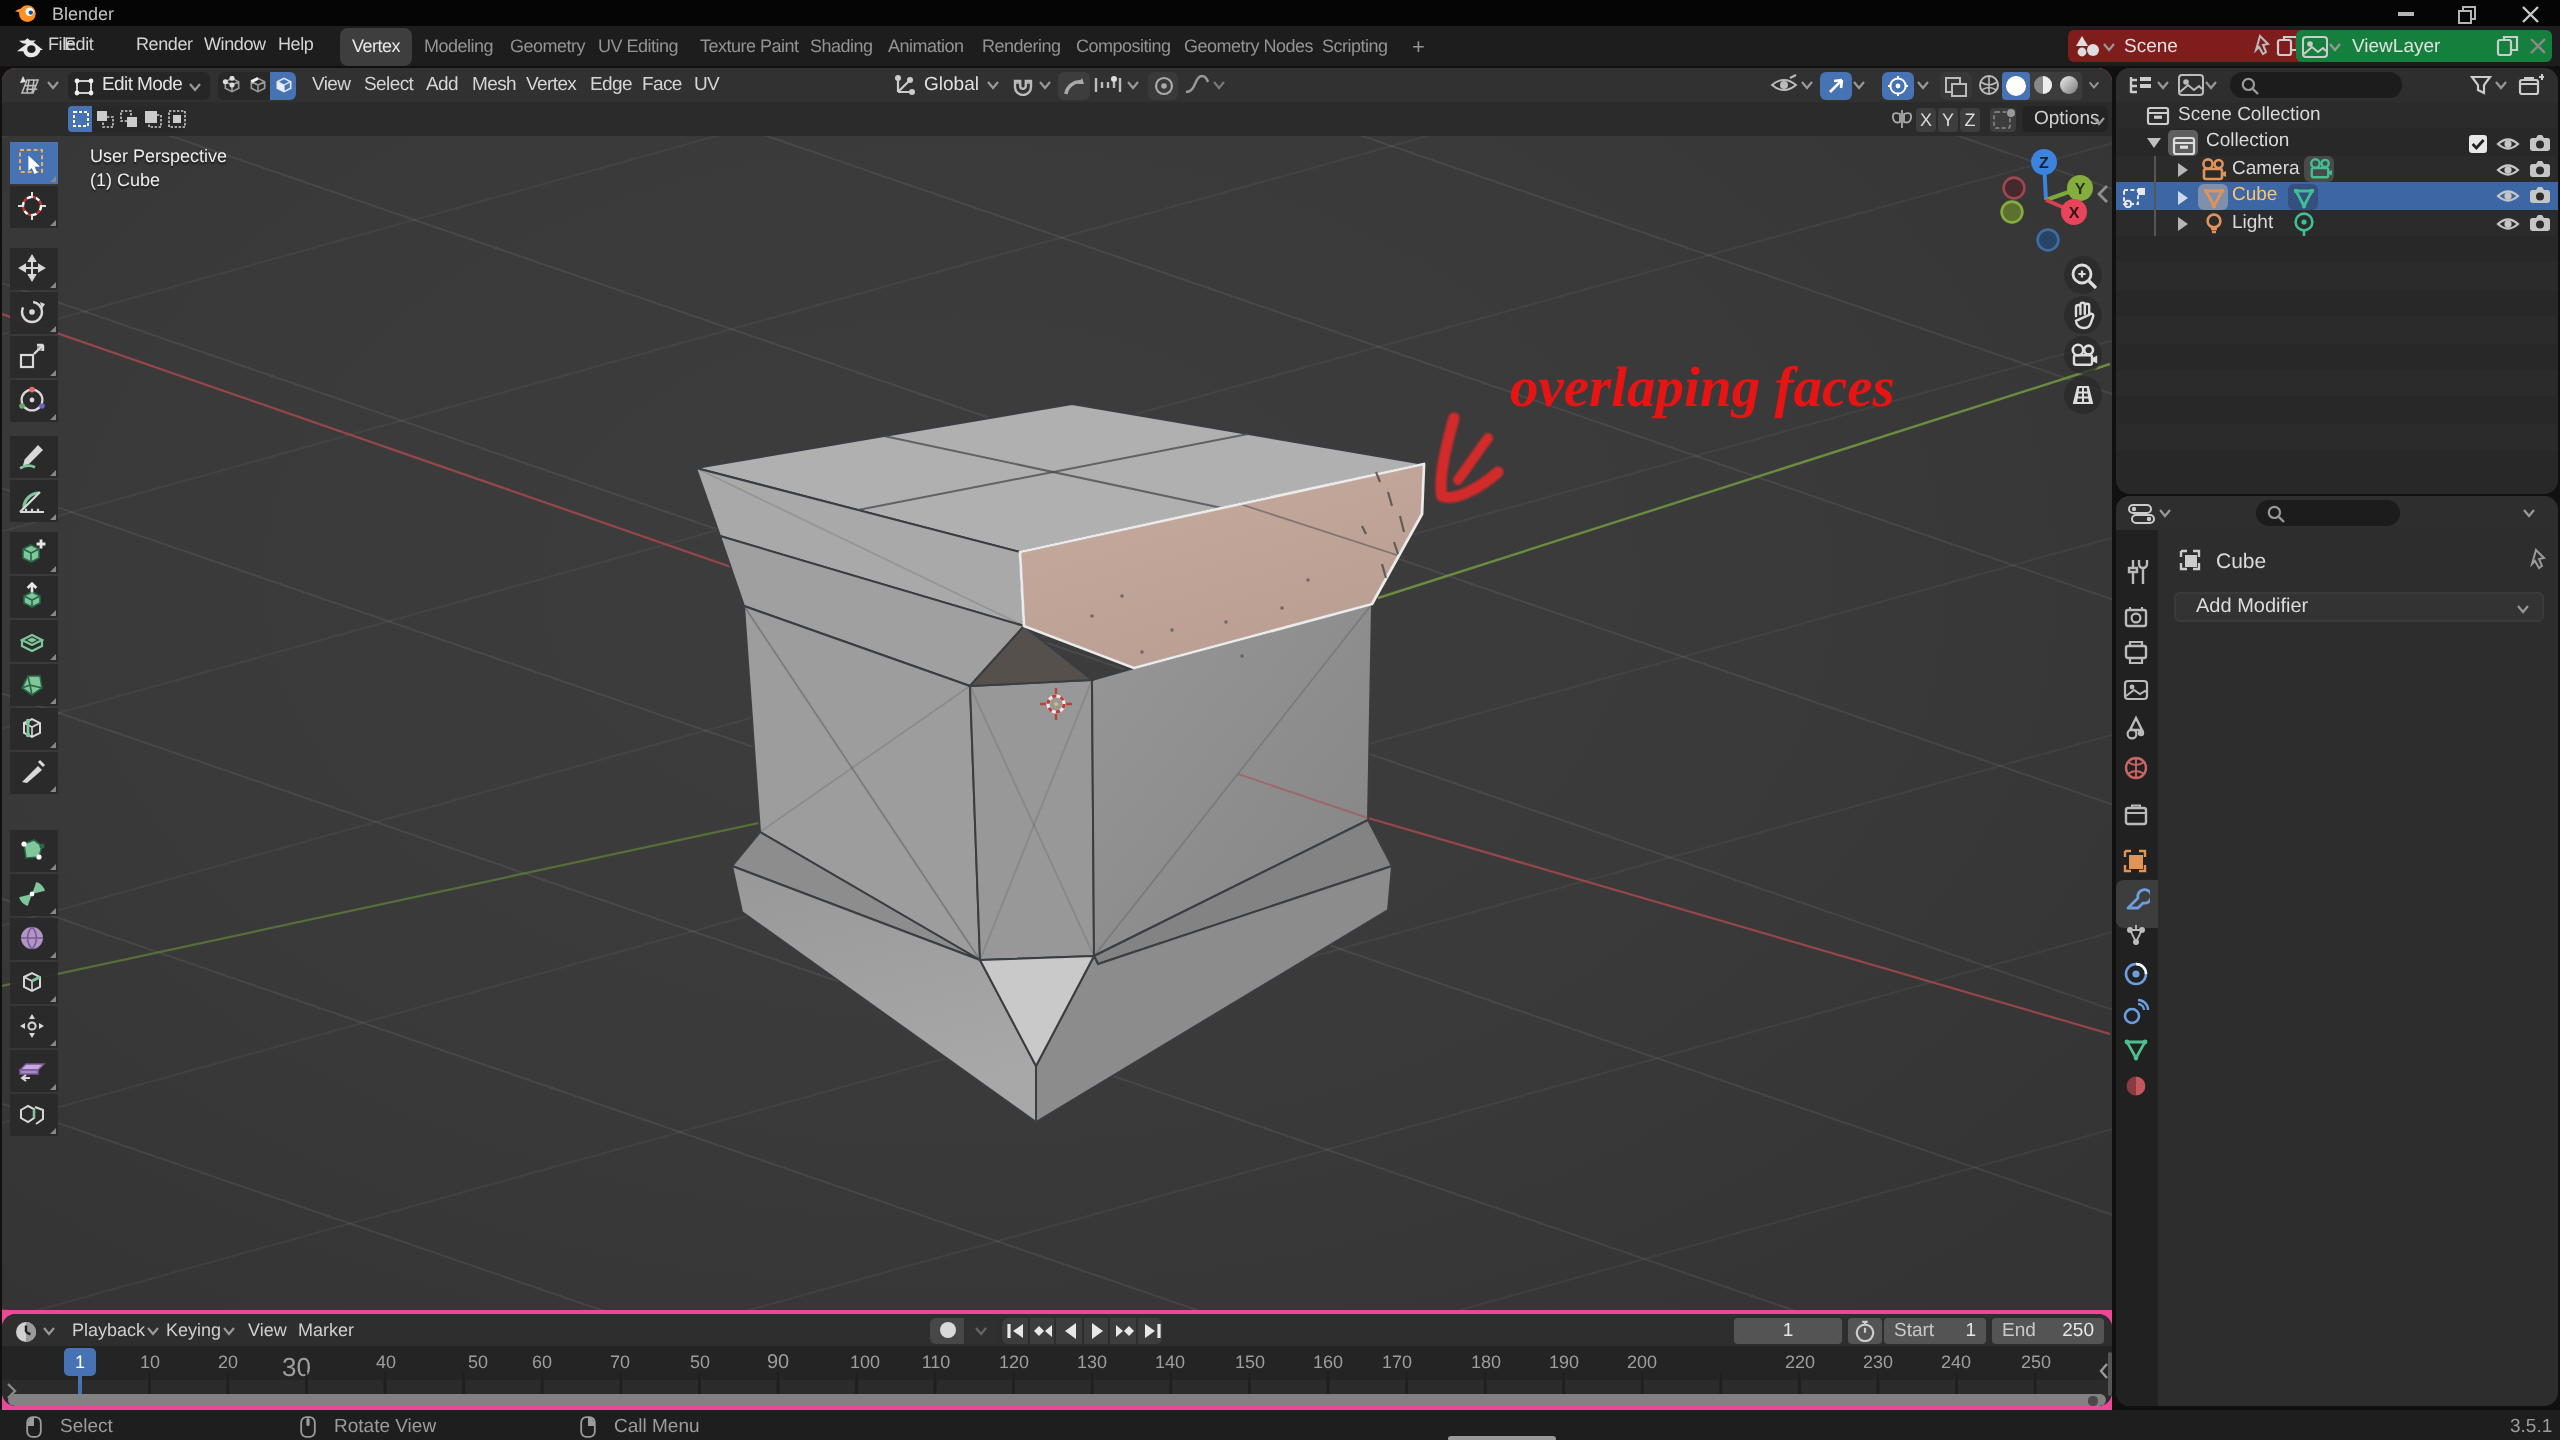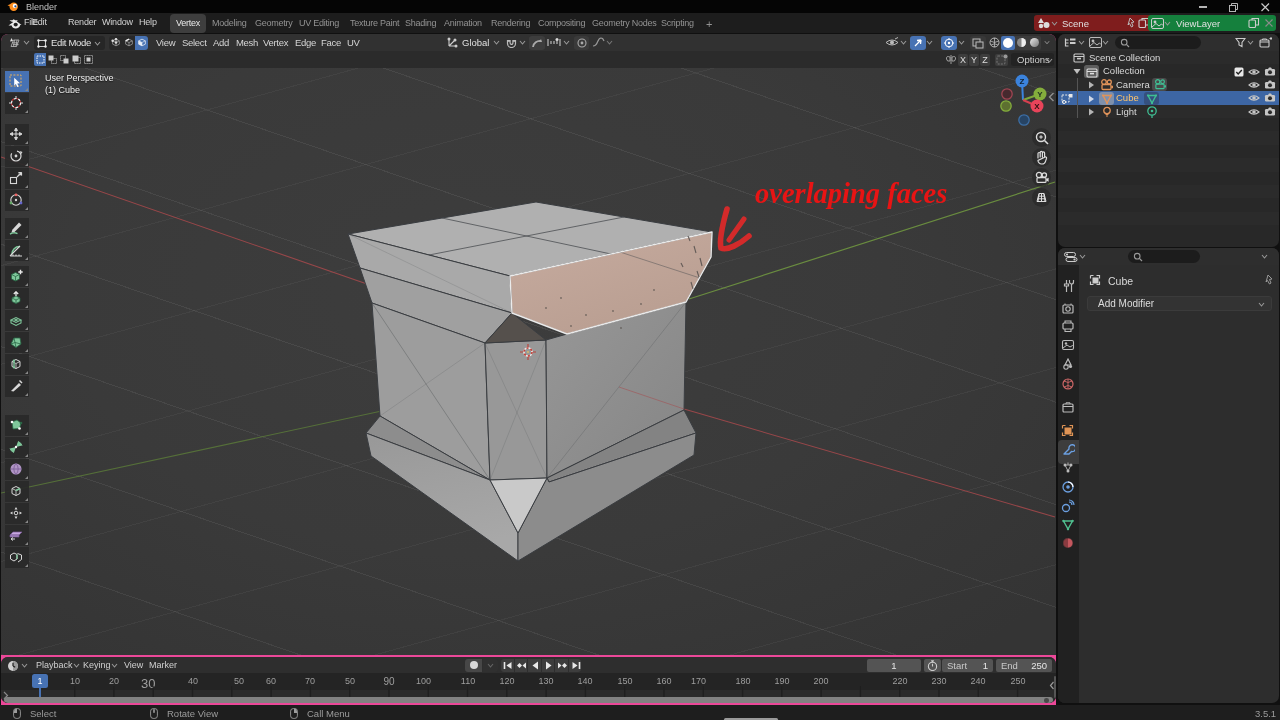--- a/index.html
+++ b/index.html
@@ -936,21 +936,21 @@
 <div id="tlruler">
 <span class="abs" style="left:62px;top:3px;width:24px;text-align:center;font-size:9px;color:#9e9e9e">10</span>
       <span class="abs" style="left:101px;top:3px;width:24px;text-align:center;font-size:9px;color:#9e9e9e">20</span>
       <span class="abs" style="left:140px;top:3px;width:24px;font-size:13px;color:#9e9e9e">30</span>
       <span class="abs" style="left:180px;top:3px;width:24px;text-align:center;font-size:9px;color:#9e9e9e">40</span>
       <span class="abs" style="left:219px;top:3px;width:24px;text-align:right;font-size:9px;color:#9e9e9e">50</span>
       <span class="abs" style="left:258px;top:3px;width:24px;text-align:center;font-size:9px;color:#9e9e9e">60</span>
       <span class="abs" style="left:297px;top:3px;width:24px;text-align:center;font-size:9px;color:#9e9e9e">70</span>
       <span class="abs" style="left:337px;top:3px;width:24px;text-align:center;font-size:9px;color:#9e9e9e">50</span>
       <span class="abs" style="left:376px;top:3px;width:24px;text-align:center;font-size:10px;color:#9e9e9e">90</span>
-      <span class="abs" style="left:415px;top:3px;width:24px;text-align:left;font-size:9px;color:#9e9e9e">100</span>
+      <span class="abs" style="left:415px;top:3px;width:24px;text-align:right;font-size:9px;color:#9e9e9e">100</span>
       <span class="abs" style="left:455px;top:3px;width:24px;text-align:center;font-size:9px;color:#9e9e9e">110</span>
       <span class="abs" style="left:494px;top:3px;width:24px;text-align:center;font-size:9px;color:#9e9e9e">120</span>
       <span class="abs" style="left:533px;top:3px;width:24px;text-align:center;font-size:9px;color:#9e9e9e">130</span>
       <span class="abs" style="left:572px;top:3px;width:24px;text-align:center;font-size:9px;color:#9e9e9e">140</span>
       <span class="abs" style="left:612px;top:3px;width:24px;text-align:center;font-size:9px;color:#9e9e9e">150</span>
       <span class="abs" style="left:651px;top:3px;width:24px;text-align:center;font-size:9px;color:#9e9e9e">160</span>
       <span class="abs" style="left:690px;top:3px;width:24px;font-size:9px;color:#9e9e9e">170</span>
       <span class="abs" style="left:730px;top:3px;width:24px;text-align:center;font-size:9px;color:#9e9e9e">180</span>
       <span class="abs" style="left:769px;top:3px;width:24px;text-align:center;font-size:9px;color:#9e9e9e">190</span>
       <span class="abs" style="left:808px;top:3px;width:24px;text-align:center;font-size:9px;color:#9e9e9e">200</span>

